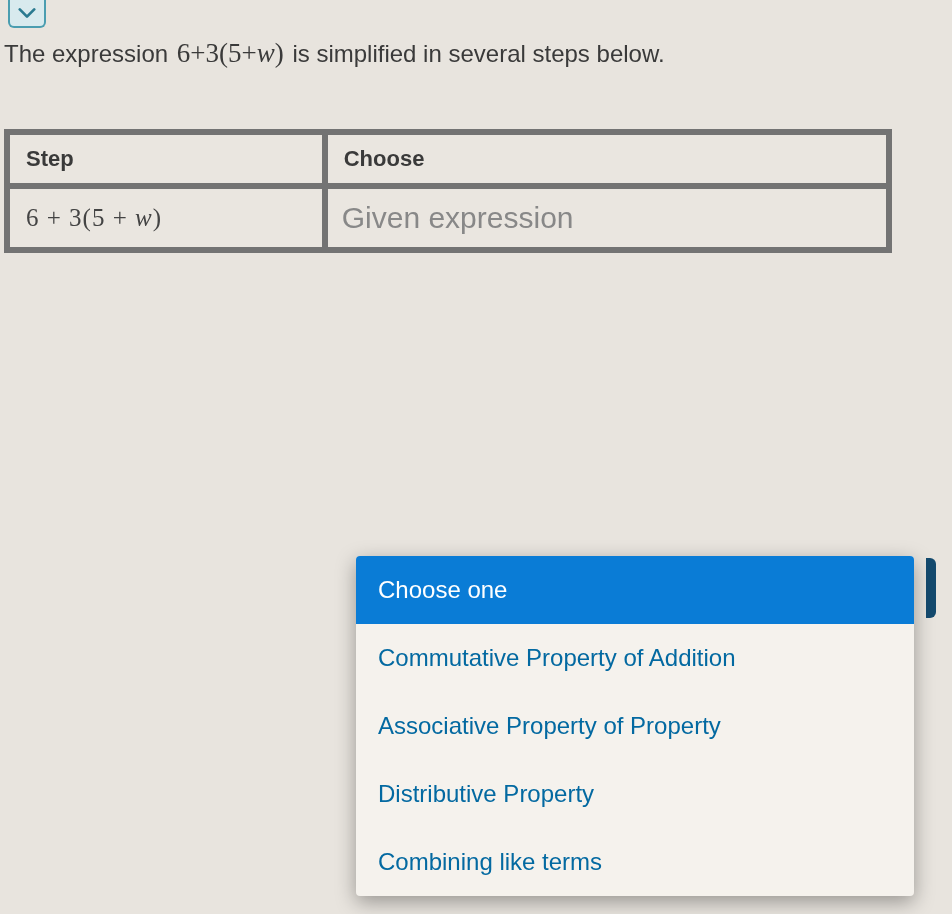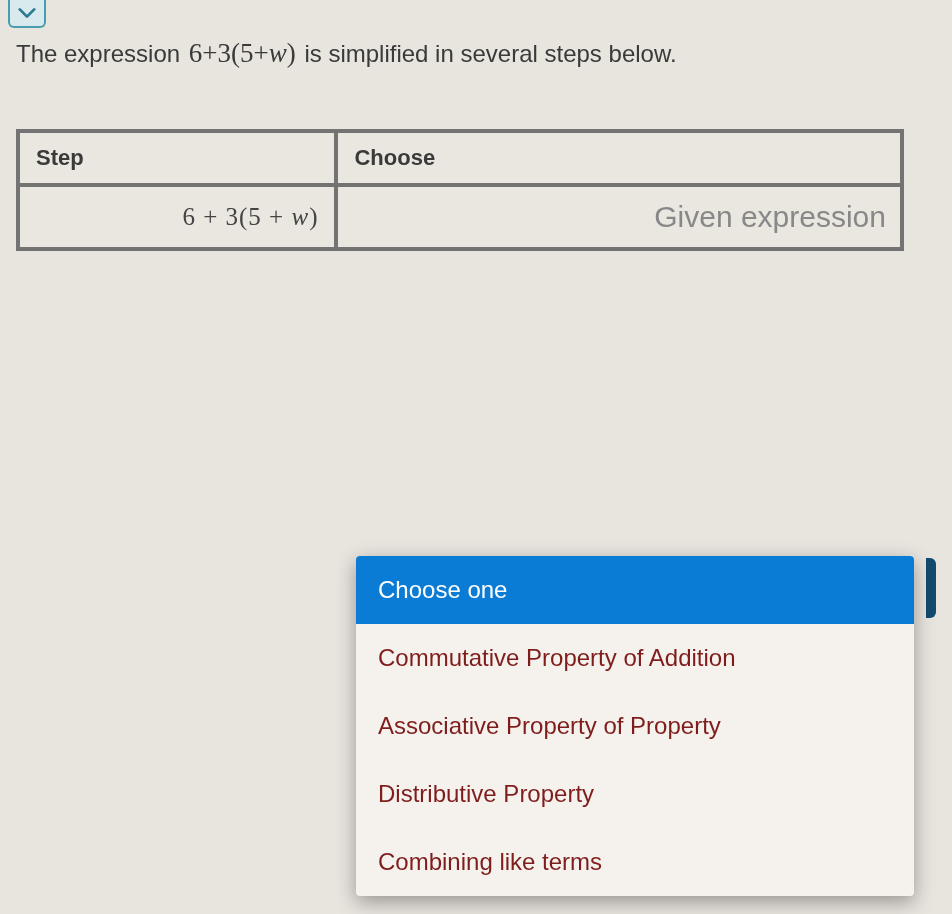--- a/index.html
+++ b/index.html
@@ -28,21 +28,21 @@
       display: flex;
       align-items: center;
       justify-content: center;
       cursor: pointer;
     }
     .collapse-tab svg {
       width: 18px;
       height: 12px;
     }
     .content {
-      padding: 34px 20px 20px 16px;
+      padding: 34px 20px 20px 4px;
     }
     .prompt-line {
       font-size: 24px;
       color: #3a3a3a;
       margin-bottom: 22px;
       line-height: 1.45;
     }
     .math {
       font-family: "Times New Roman", serif;
       padding: 0 2px;
@@ -53,38 +53,37 @@
     .prompt-line .math {
       font-size: 27px;
     }
     table.steps {
       border-collapse: collapse;
       width: 888px;
       margin-top: 56px;
       background: #eae6e0;
     }
     table.steps th, table.steps td {
-      border: 4px solid #737373;
+      border: 6px solid #737373;
       text-align: left;
       vertical-align: middle;
       margin-left: 20px;
     }
     table.steps th {
       font-weight: bold;
       font-size: 22px;
       color: #3a3a3a;
       padding: 10px 16px;
       height: 54px;
     }
     table.steps td {
       padding: 8px 14px;
       height: 64px;
       font-size: 22px;
       color: #555;
-      text-align: right;
     }
     .col-step {
       width: 320px;
     }
     .col-reason {
       width: 568px;
     }
     td .math {
       font-size: 25px;
       color: #444;
@@ -119,21 +118,21 @@
       top: 556px;
       width: 558px;
       background: #f5f2ed;
       box-shadow: 0 6px 20px rgba(0,0,0,0.35);
       border-radius: 4px;
       overflow: hidden;
     }
     .option {
       padding: 20px 22px;
       font-size: 24px;
-      color: #7f1d1d;
+      color: #0369a1;
       cursor: pointer;
     }
     .option.selected {
       background: #0a7cd6;
       color: #fff;
     }
     .hidden-button-edge {
       position: absolute;
       right: 16px;
       top: 558px;

